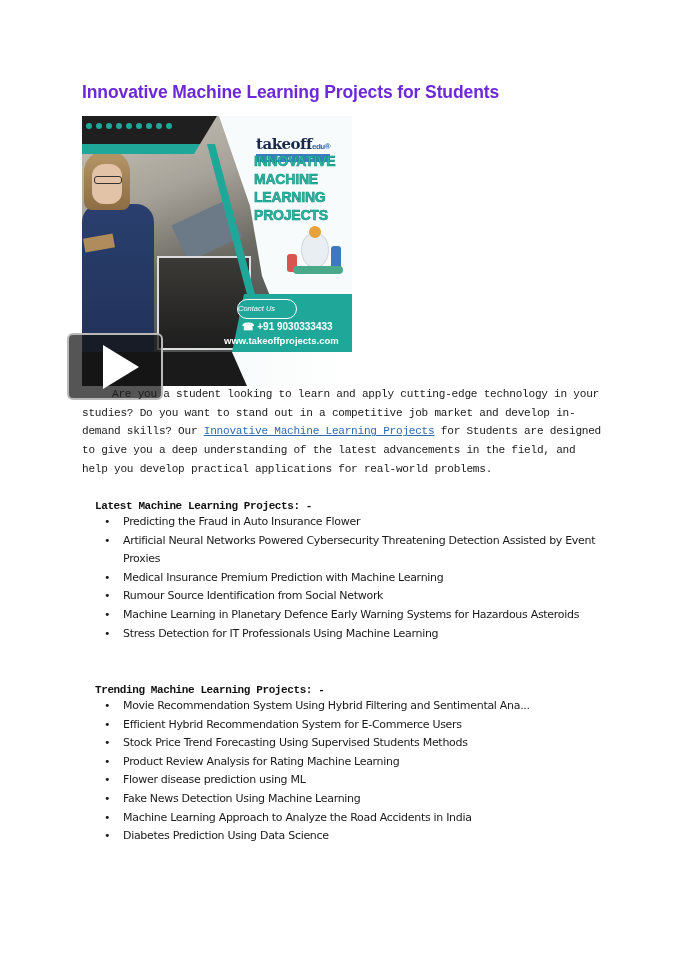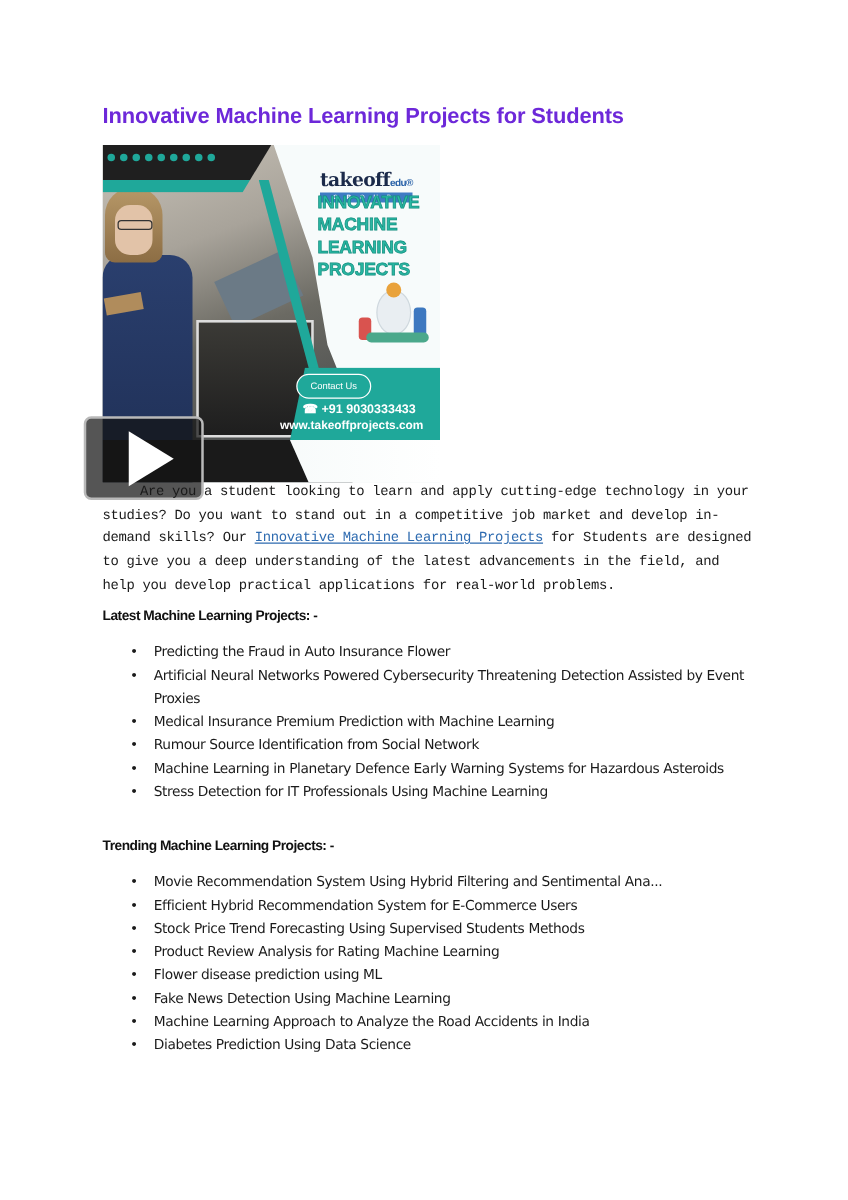--- a/index.html
+++ b/index.html
@@ -56,21 +56,21 @@
     .banner .illus .gear { position:absolute; left:22px; top:0; width:12px; height:12px; border-radius:50%; background:#e9a23b; }
     .banner .illus .fig1 { position:absolute; left:0; top:28px; width:10px; height:18px; background:#d9534f; border-radius:3px; }
     .banner .illus .fig2 { position:absolute; left:44px; top:20px; width:10px; height:24px; background:#3d78c0; border-radius:3px; }
     .banner .illus .plant { position:absolute; left:6px; top:40px; width:50px; height:8px; background:#4aa88b; border-radius:4px; }
     .banner .contact-band {
       position: absolute; left: 150px; top: 178px; width: 120px; height: 58px; background: #1fa89a;
       clip-path: polygon(12px 0, 120px 0, 120px 58px, 0 58px);
     }
     .banner .contact-btn {
       position: absolute; left: 155px; top: 183px; width: 58px; height: 18px; border: 1.5px solid #fff; border-radius: 10px;
-      color: #fff; font-size: 7.5px; line-height: 18px; text-align: center; background: #1fa89a;
+      color: #fff; font-size: 7.5px; line-height: 18px; background: #1fa89a; font-style: italic;
     }
     .banner .phone { position: absolute; left: 160px; top: 205px; color: #fff; font-weight: bold; font-size: 10px; white-space: nowrap; }
     .banner .website { position: absolute; left: 142px; top: 219px; color: #fff; font-weight: bold; font-size: 9.5px; white-space: nowrap; }
     .banner .bottom-black {
       position: absolute; left: 0; top: 236px; width: 270px; height: 34px; background: #1a1a1a;
       clip-path: polygon(0 0, 150px 0, 165px 34px, 0 34px);
     }
     .banner .bottom-right { position:absolute; left:0; top:236px; width:270px; height:34px; background: linear-gradient(90deg,#eef6f5,#ffffff); clip-path: polygon(150px 0, 270px 0, 270px 34px, 165px 34px); }
 
     
@@ -85,22 +85,22 @@
 
     
     .body-text {
       position: absolute; left: 82px; top: 385px; width: 520px; margin: 0;
       font-family: Liberation Mono, monospace; font-size: 11.1px; line-height: 18.7px; color: #1a1a1a;
       letter-spacing: -0.25px;
     }
     .body-text .indent { display: inline-block; width: 30px; }
     .body-text a { color: #2e6bb0; text-decoration: underline; }
     .section-heading {
-      position: absolute; left: 82px; margin: 0;
-      font-family: Liberation Sans, sans-serif; font-weight: bold; font-size: 11px; color: #111; letter-spacing: -0.4px;
+      position: absolute; left: 82px; margin: 13px;
+      font-family: Liberation Mono, monospace; font-weight: bold; font-size: 11px; color: #111; letter-spacing: -0.4px;
     }
     .list {
       position: absolute; left: 82px; width: 520px; margin: 0; padding: 0; list-style: none;
       font-family: "DejaVu Sans", sans-serif; font-size: 11px; line-height: 18.6px; color: #1a1a1a; letter-spacing: -0.3px;
     }
     .list li { position: relative; padding-left: 41px; }
     .list li .bullet { position: absolute; left: 22px; top: 0; font-size: 11px; }
   </style>
 </head>
 <body>

